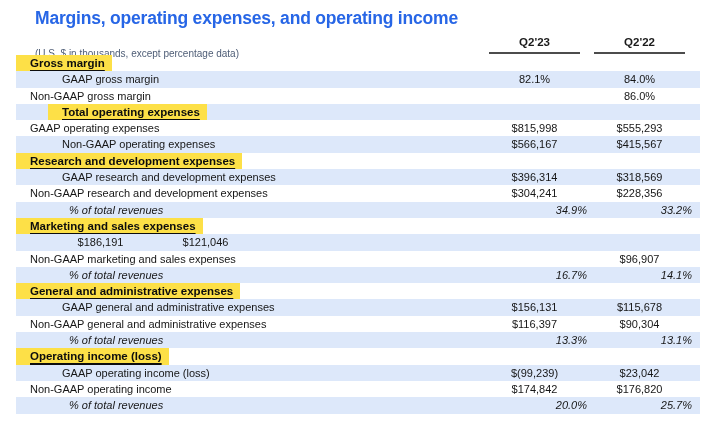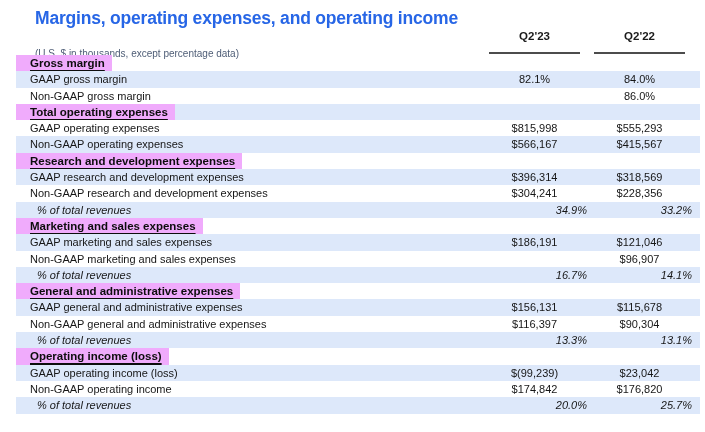--- a/index.html
+++ b/index.html
@@ -28,40 +28,40 @@
     display:flex; align-items:flex-end;
     padding-right:8px;
   }
   .colheads .spacer { flex:1; }
   .colheads .colhead {
     width:105px; text-align:center;
     font-size:11.5px; font-weight:bold; color:#1a1a1a;
   }
   .colheads .colhead span {
     display:inline-block; width:91px;
-    padding-bottom:10px;
+    padding-bottom:4px;
     border-bottom:2.5px solid #4c4c4c;
   }
   .table {
     position:absolute; left:8px; top:55px; width:684px;
   }
   .row {
     display:flex; align-items:center;
     height:16.3px; line-height:16.3px;
     font-size:11px; color:#161616;
     padding-right:8px;
     white-space:nowrap;
   }
-  .row.blue { background:#dde8fa; }
+  .row.blue { background:#dde8fa;padding-left:32px; }
   .row .label { flex:1; padding-left:14px; overflow:hidden; }
   .row .val { width:105px; text-align:center; }
   .row.section .label { padding-left:0; }
   .row.section .label span {
     display:inline-block;
-    background:#f0abfc;
+    background:#fde047;
     padding:0 7px 0 14px;
     font-size:11.5px; font-weight:bold;
     text-decoration:underline;
     text-decoration-thickness:1.5px;
     text-underline-offset:2.5px;
     color:#0d0d0d;
   }
   .row.pct .label { padding-left:21px; font-style:italic; }
   .row.pct .val { font-style:italic;text-align:right; }
 </style>
@@ -131,21 +131,20 @@
         <div class="label"><span>% of total revenues</span></div>
         <div class="val">34.9%</div>
         <div class="val">33.2%</div>
       </div>
       <div class="row section">
         <div class="label"><span>Marketing and sales expenses</span></div>
         <div class="val"></div>
         <div class="val"></div>
       </div>
       <div class="row blue">
-        <div class="label"><span>GAAP marketing and sales expenses</span></div>
         <div class="val">$186,191</div>
         <div class="val">$121,046</div>
       </div>
       <div class="row">
         <div class="label"><span>Non-GAAP marketing and sales expenses</span></div>
         <div class="val">$96,907</div>
       </div>
       <div class="row blue pct">
         <div class="label"><span>% of total revenues</span></div>
         <div class="val">16.7%</div>

